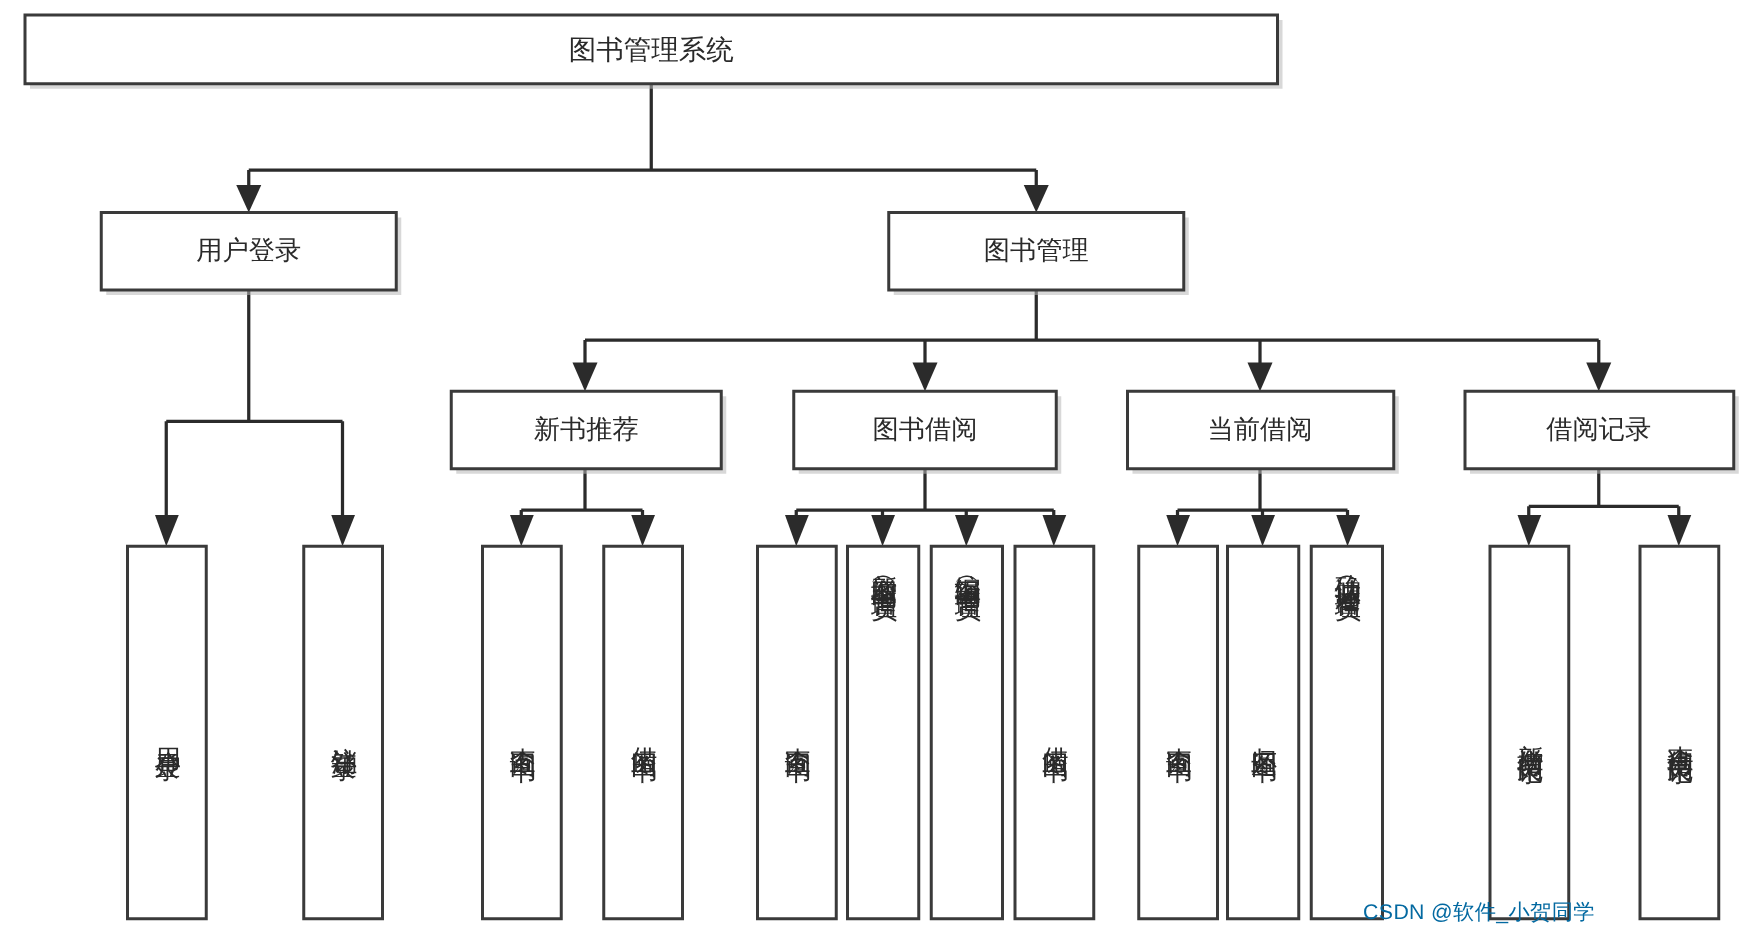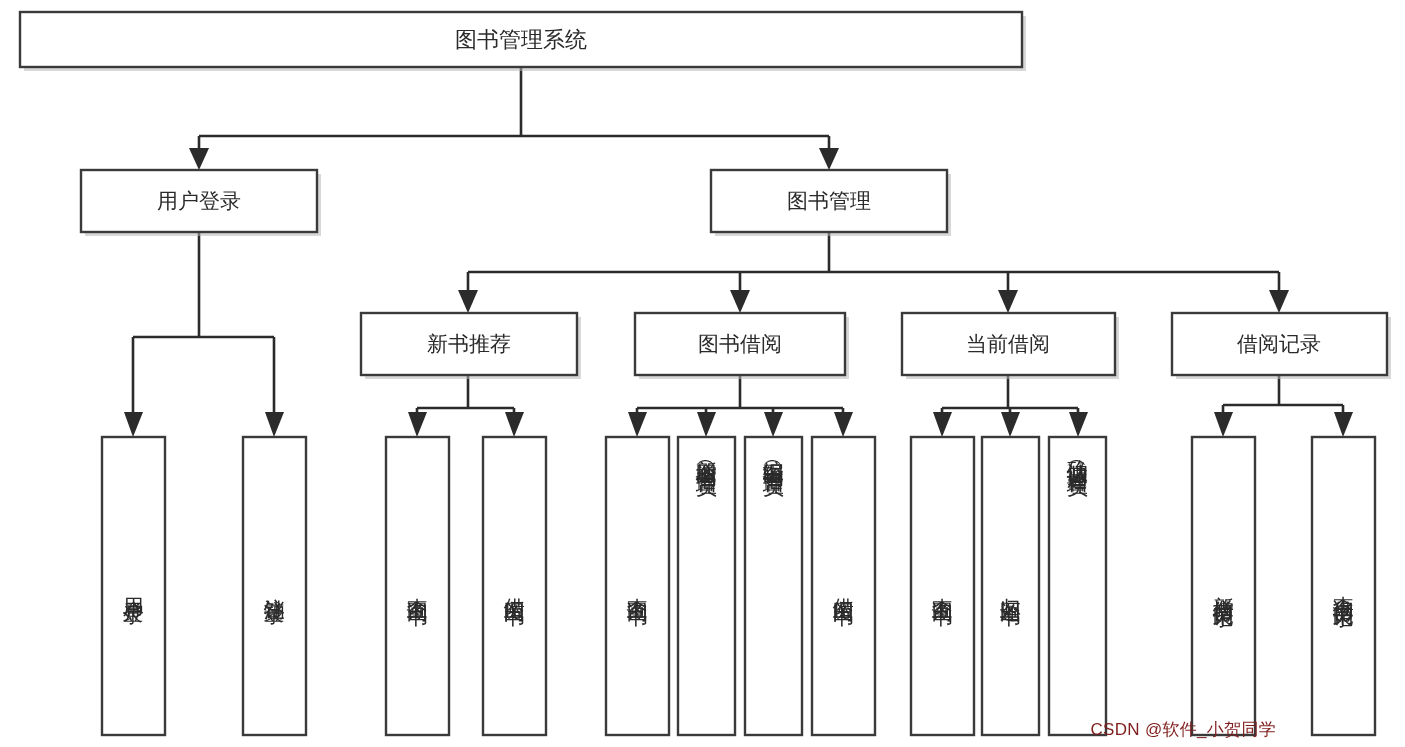--- a/index.html
+++ b/index.html
@@ -75,21 +75,21 @@
     color: #2a2a2a;
     white-space: nowrap;
     text-align: center;
   }
   .watermark {
     position: absolute;
     right: 10px;
     bottom: 6px;
     font-family: "Liberation Sans", "DejaVu Sans", sans-serif;
     font-size: 17px;
-    color: #7f1d1d;
+    color: #0369a1;
     letter-spacing: 0.3px;
     white-space: nowrap;
     user-select: none;
   }
 </style>
 </head>
 <body>
 
 <div id="diagram-root">
 

